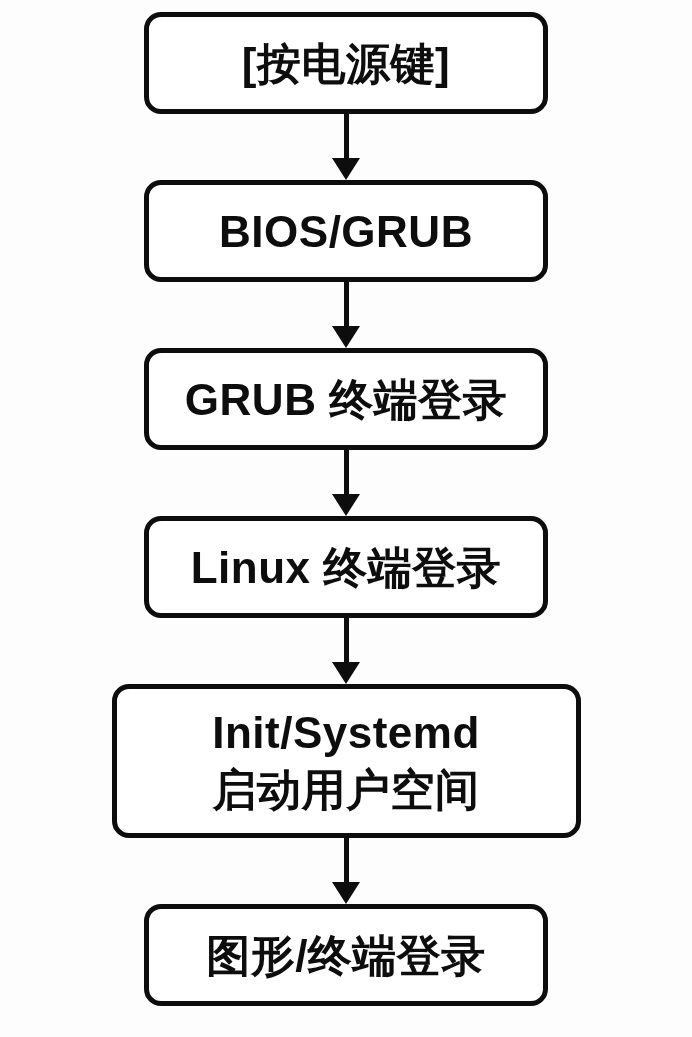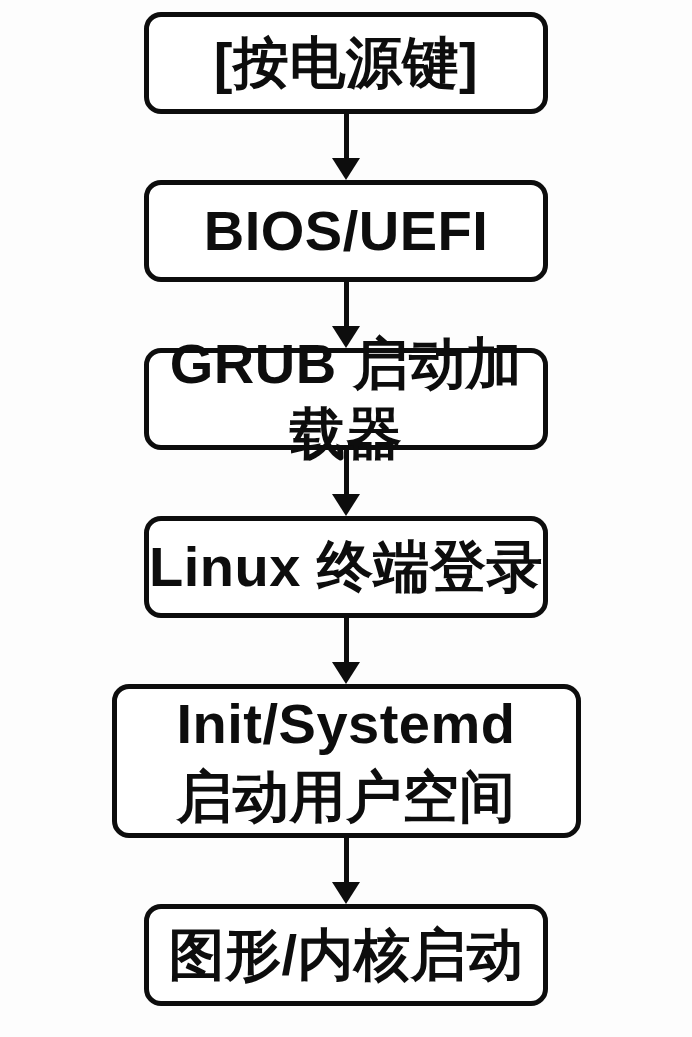--- a/index.html
+++ b/index.html
@@ -26,21 +26,21 @@
     box-sizing: border-box;
     width: 404px;
     height: 102px;
     background: #ffffff;
     border: 5px solid #0d0d0d;
     border-radius: 17px;
     display: flex;
     align-items: center;
     justify-content: center;
     text-align: center;
-    font-size: 56px;
+    font-size: 44px;
     font-weight: 700;
     color: #0d0d0d;
     letter-spacing: 0.5px;
     white-space: pre-line;
     line-height: 1.25;
     flex: 0 0 auto;
   }
   .node.wide {
     width: 469px;
     height: 154px;
@@ -71,28 +71,28 @@
 
 <div class="flow">
 
   <div class="node">[按电源键]</div>
 
   <div class="arrow">
     <div class="shaft"></div>
     <div class="head"></div>
   </div>
 
-  <div class="node">BIOS/UEFI</div>
+  <div class="node">BIOS/GRUB</div>
 
   <div class="arrow">
     <div class="shaft"></div>
     <div class="head"></div>
   </div>
 
-  <div class="node">GRUB 启动加载器</div>
+  <div class="node">GRUB 终端登录</div>
 
   <div class="arrow">
     <div class="shaft"></div>
     <div class="head"></div>
   </div>
 
   <div class="node">Linux 终端登录</div>
 
   <div class="arrow">
     <div class="shaft"></div>
@@ -100,15 +100,15 @@
   </div>
 
   <div class="node wide">Init/Systemd
 启动用户空间</div>
 
   <div class="arrow">
     <div class="shaft"></div>
     <div class="head"></div>
   </div>
 
-  <div class="node">图形/内核启动</div>
+  <div class="node">图形/终端登录</div>
 
 </div>
 
 </body></html>

